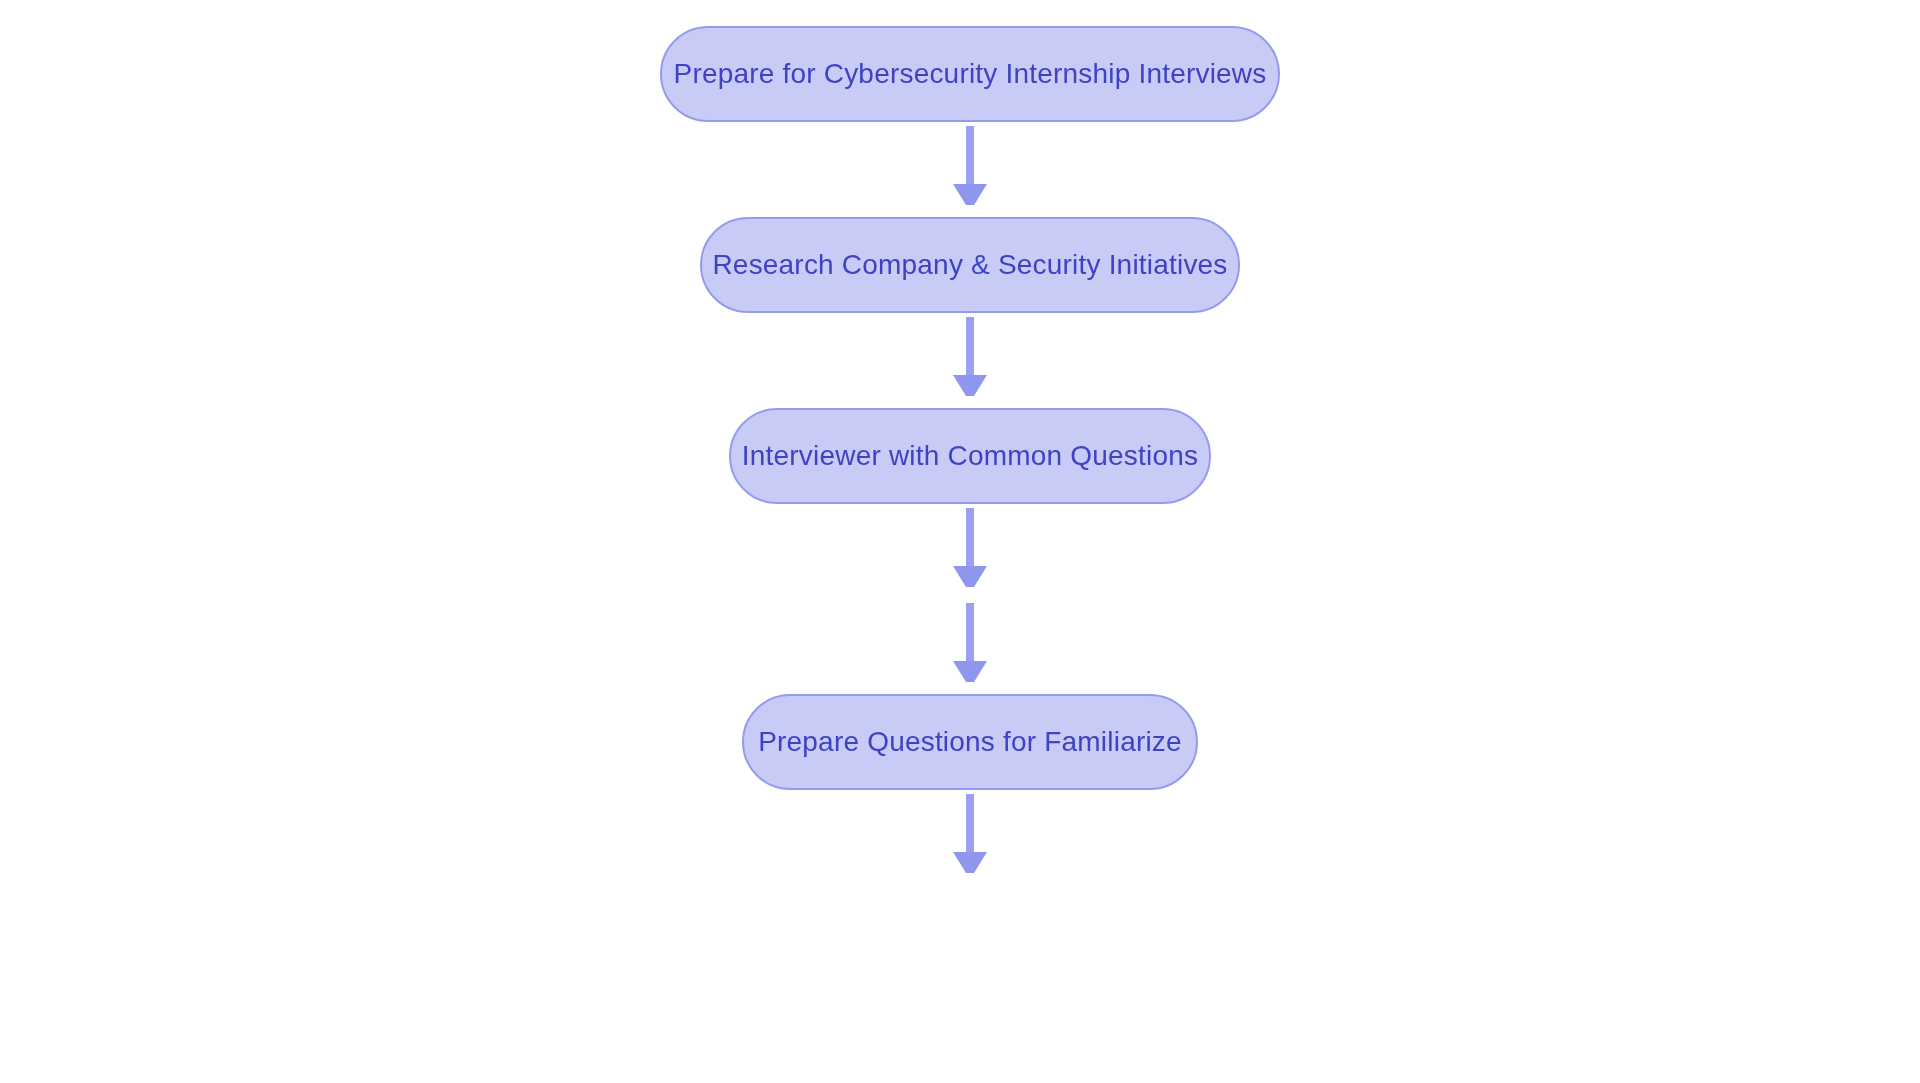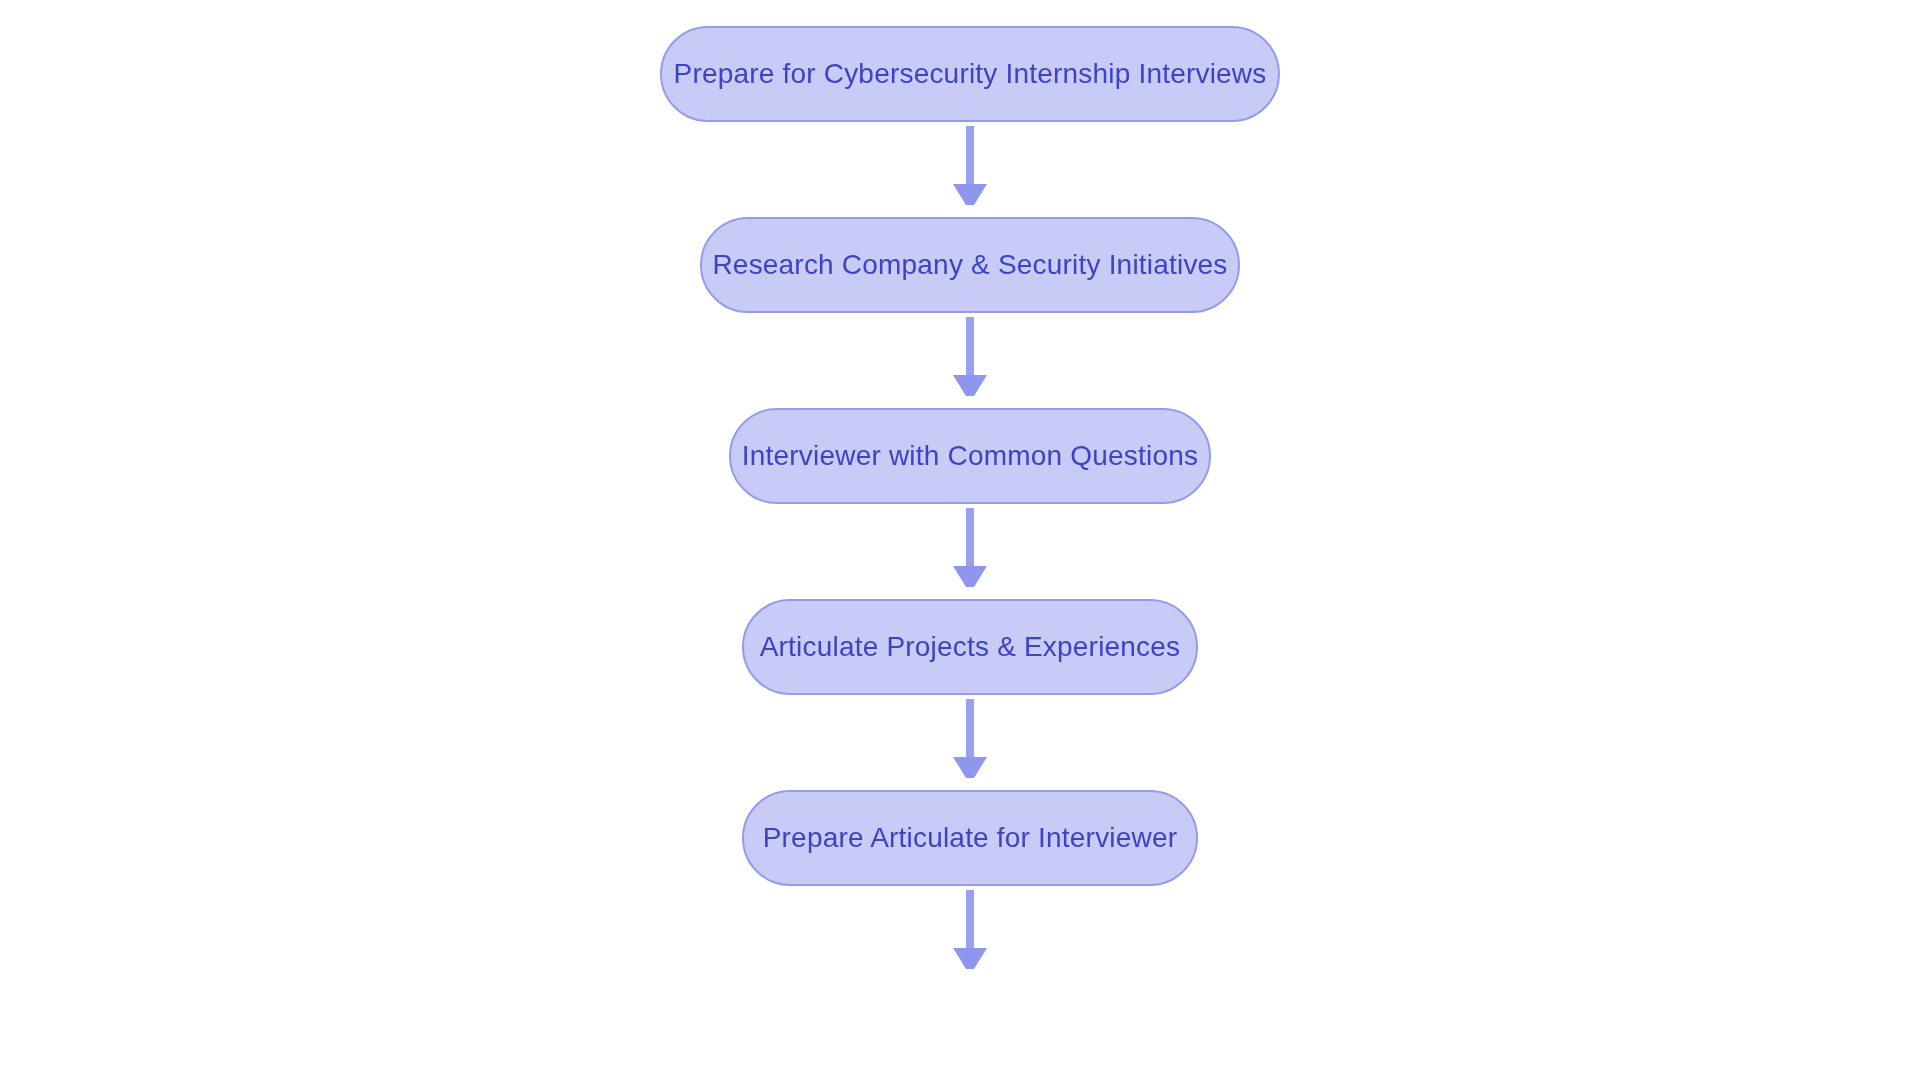--- a/index.html
+++ b/index.html
@@ -103,31 +103,28 @@
 
     <div class="node w3">
       <span class="label">Interviewer with Common Questions</span>
     </div>
 
     <div class="arrow">
       <div class="arrow-line"></div>
       <div class="arrow-head"></div>
     </div>
 
-    <div class="node w4">
-      <span class="label">Articulate Projects &amp; Experiences</span>
-    </div>
 
     <div class="arrow">
       <div class="arrow-line"></div>
       <div class="arrow-head"></div>
     </div>
 
     <div class="node w5">
-      <span class="label">Prepare Articulate for Interviewer</span>
+      <span class="label">Prepare Questions for Familiarize</span>
     </div>
 
     <div class="arrow">
       <div class="arrow-line"></div>
       <div class="arrow-head"></div>
     </div>
 
 
   </div>
 </div>

